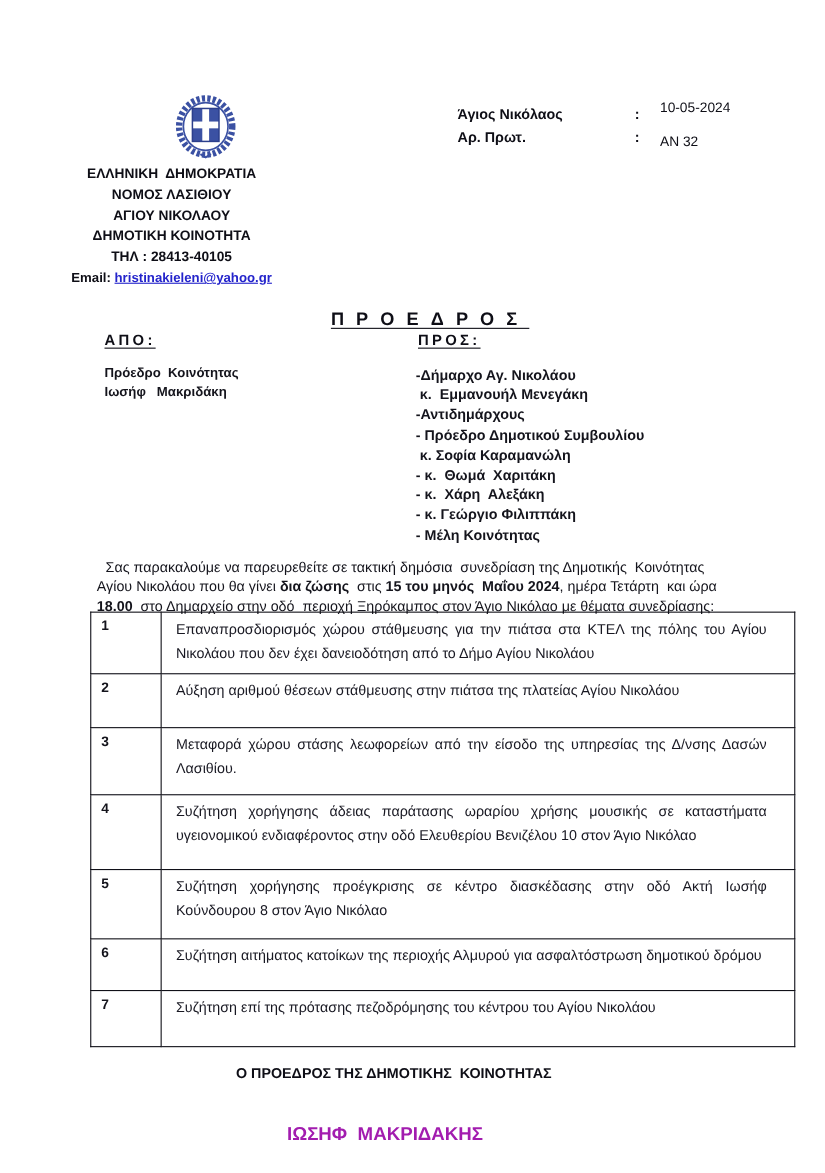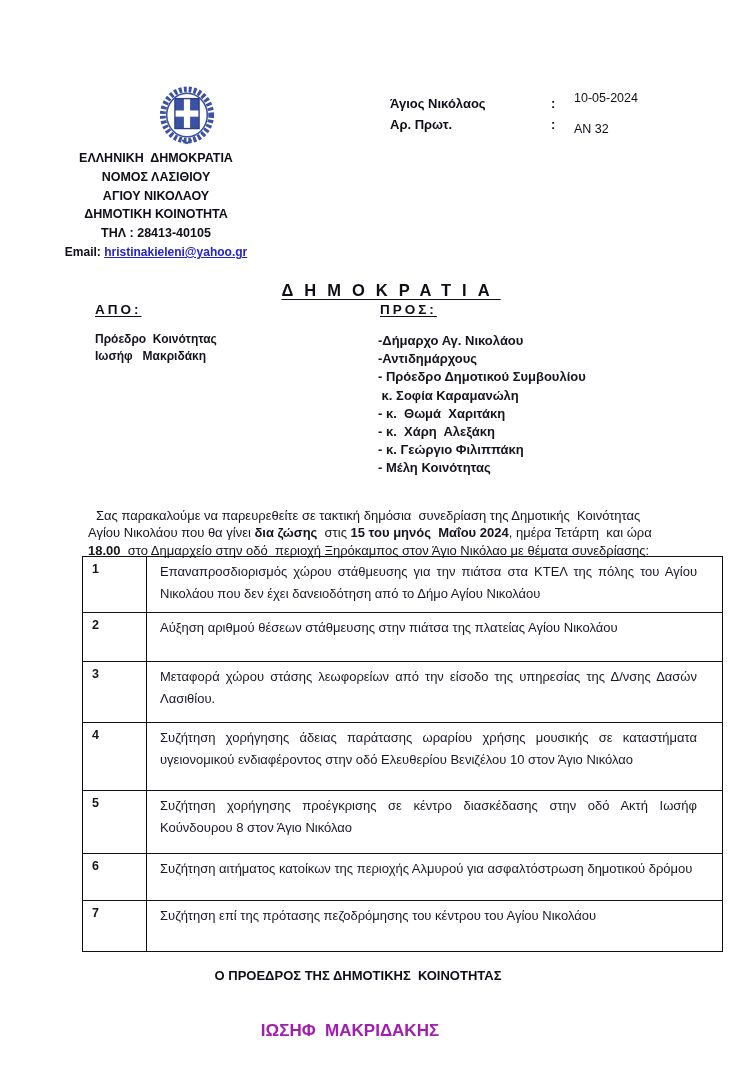--- a/index.html
+++ b/index.html
@@ -7,21 +7,21 @@
     position:relative;width:750px;height:1066px;background:#ffffff;
     font-family:"Liberation Sans","DejaVu Sans",sans-serif;color:#14141c;overflow:hidden;
   }
   .b{font-weight:bold;}
   
   #emblem{position:absolute;left:158px;top:86px;width:58px;height:60px;}
   #org-block{position:absolute;left:30px;top:149px;width:252px;text-align:center;}
   .org-line{font-size:12.5px;font-weight:bold;line-height:18.8px;white-space:pre;color:#0e0e16;}
   #email-line{font-size:12px;font-weight:bold;line-height:18px;white-space:pre;color:#0e0e16;}
   #email-link{color:#2323cb;text-decoration:underline;}
-  #ref-block{position:absolute;left:390px;top:93px;width:300px;}
+  #ref-block{position:absolute;left:416px;top:93px;width:300px;}
   .ref-row{position:relative;height:21px;font-size:13px;font-weight:bold;color:#0e0e16;}
   .ref-label{position:absolute;left:0;top:3px;}
   .ref-colon{position:absolute;left:161px;top:3px;}
   .ref-value{position:absolute;left:184px;font-weight:normal;font-size:12.5px;}
   #date-value{top:-2px;}
   #proto-value{top:8px;}
   
   #doc-title{
     position:absolute;top:281px;left:391px;transform:translateX(-50%);
     font-size:16.5px;font-weight:bold;letter-spacing:11px;text-decoration:underline;
@@ -94,30 +94,31 @@
       <span class="ref-colon">:</span>
       <span class="ref-value" id="date-value">10-05-2024</span>
     </div>
     <div class="ref-row">
       <span class="ref-label">Αρ. Πρωτ.</span>
       <span class="ref-colon">:</span>
       <span class="ref-value" id="proto-value">ΑΝ 32</span>
     </div>
   </div>
 
-  <div id="doc-title">ΔΗΜΟΚΡΑΤΙΑ</div>
+  <div id="doc-title">ΠΡΟΕΔΡΟΣ</div>
 
   <div id="from-label" class="col-label">ΑΠΟ:</div>
   <div id="to-label" class="col-label">ΠΡΟΣ:</div>
   <div id="from-lines">
       <div class="from-line">Πρόεδρο  Κοινότητας</div>
       <div class="from-line">Ιωσήφ   Μακριδάκη</div>
     </div>
   <div id="recipient-list">
       <div class="recipient">-Δήμαρχο Αγ. Νικολάου</div>
+      <div class="recipient"> κ.  Εμμανουήλ Μενεγάκη</div>
       <div class="recipient">-Αντιδημάρχους</div>
       <div class="recipient">- Πρόεδρο Δημοτικού Συμβουλίου</div>
       <div class="recipient"> κ. Σοφία Καραμανώλη</div>
       <div class="recipient">- κ.  Θωμά  Χαριτάκη</div>
       <div class="recipient">- κ.  Χάρη  Αλεξάκη</div>
       <div class="recipient">- κ. Γεώργιο Φιλιππάκη</div>
       <div class="recipient">- Μέλη Κοινότητας</div>
     </div>
 
   <div id="invitation-paragraph"><span>Σας παρακαλούμε να παρευρεθείτε σε τακτική δημόσια  συνεδρίαση της Δημοτικής  Κοινότητας Αγίου Νικολάου που θα γίνει </span><span class="b">δια ζώσης</span><span>  στις </span><span class="b">15 του μηνός  Μαΐου 2024</span><span>, ημέρα Τετάρτη  και ώρα </span><span class="b">18.00</span><span>  στο Δημαρχείο στην οδό  περιοχή Ξηρόκαμπος στον Άγιο Νικόλαο με θέματα συνεδρίασης:</span></div>

